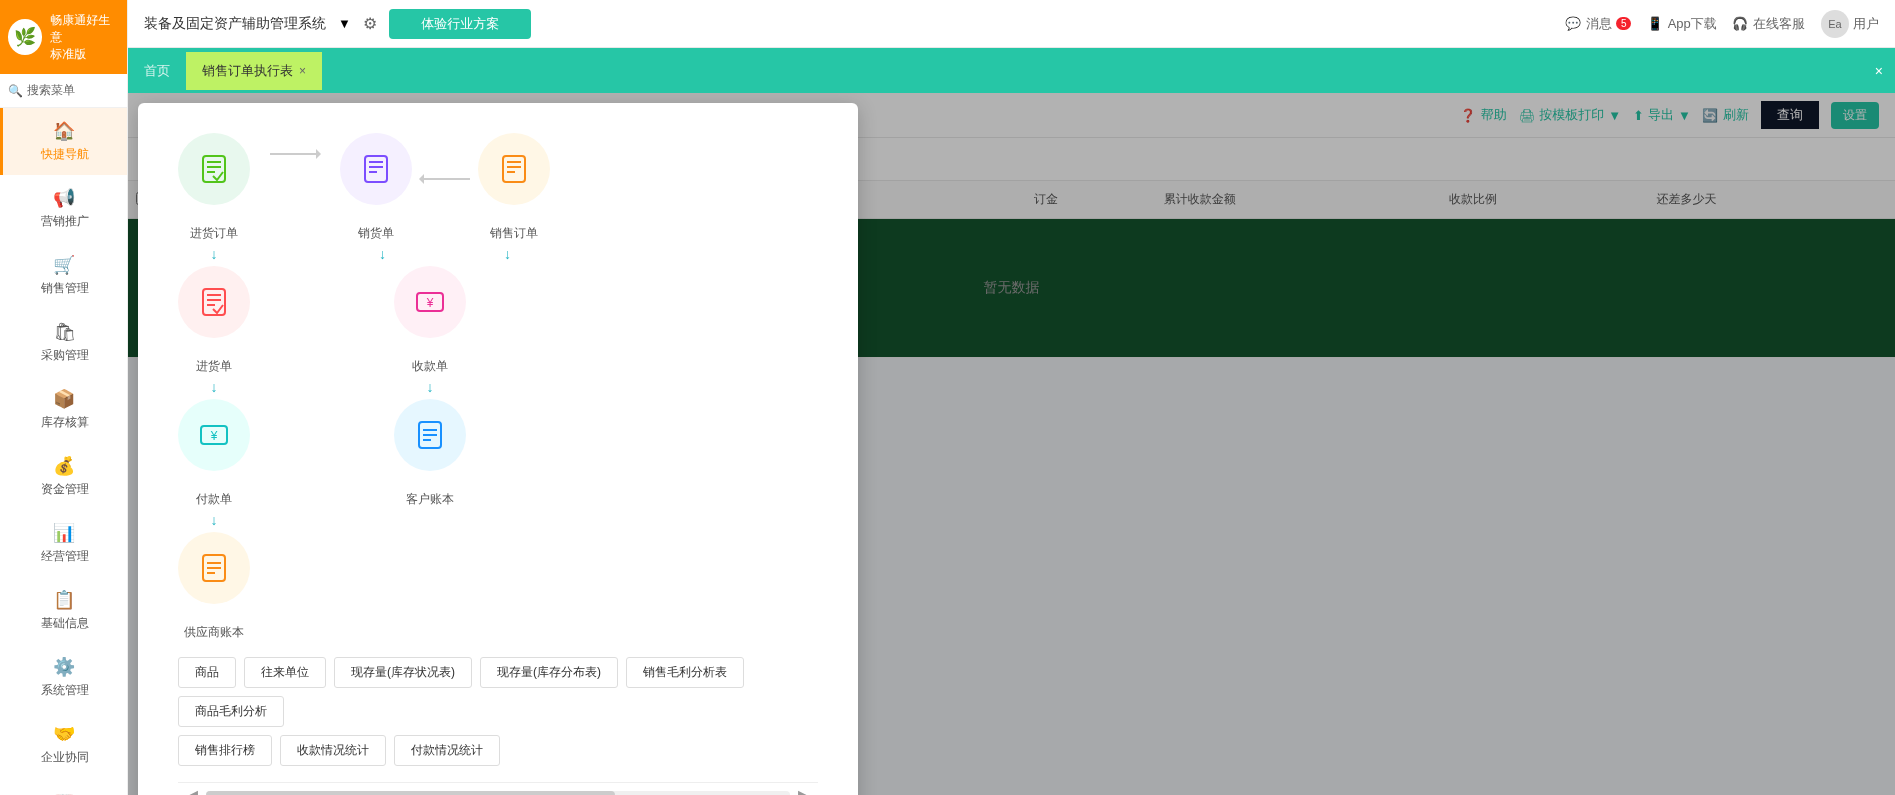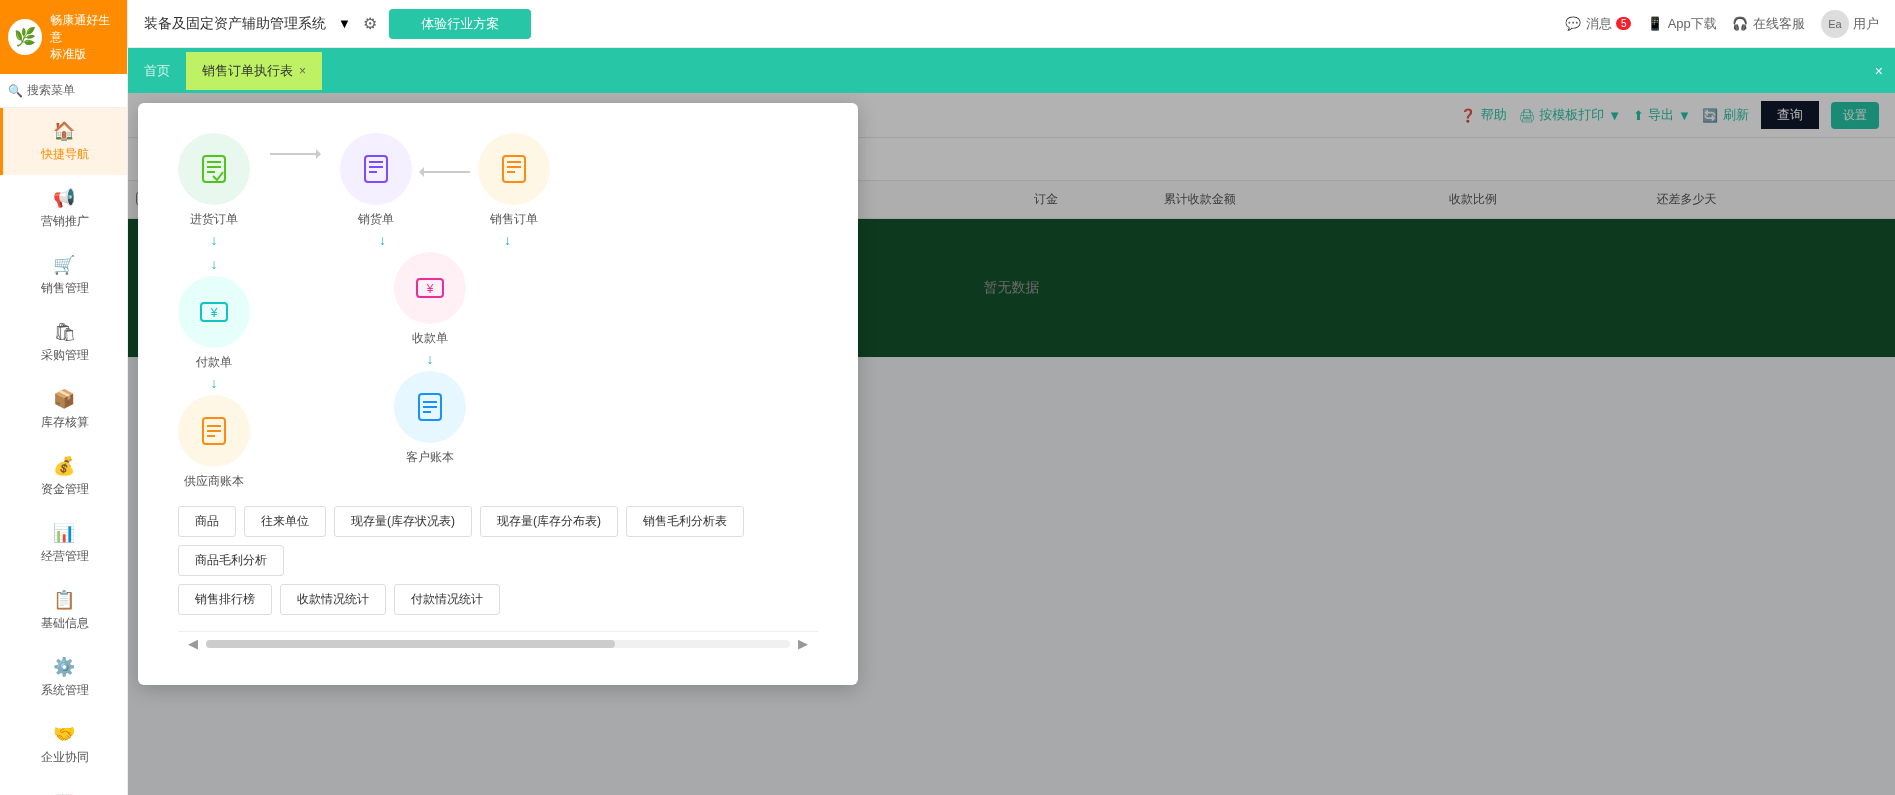--- a/index.html
+++ b/index.html
@@ -65,21 +65,21 @@
     th { background: #fafafa; border-bottom: 1px solid #e8e8e8; padding: 10px 8px; text-align: left; color: #555; font-weight: normal; white-space: nowrap; }
     td { border-bottom: 1px solid #f0f0f0; padding: 10px 8px; color: #333; }
     .no-data { text-align: center; padding: 60px; color: #999; font-size: 14px; }
 
     
     .modal-overlay { position: absolute; top: 0; left: 0; right: 0; bottom: 0; background: rgba(0,0,0,0.3); z-index: 100; display: flex; align-items: flex-start; justify-content: flex-start; }
     .modal { background: #fff; width: 720px; min-height: 460px; margin: 10px 0 0 10px; border-radius: 6px; box-shadow: 0 4px 20px rgba(0,0,0,0.2); overflow: hidden; }
     .modal-body { padding: 30px 40px; }
     .flow-item { display: flex; flex-direction: column; align-items: center; }
     .flow-circle { width: 72px; height: 72px; border-radius: 50%; display: flex; align-items: center; justify-content: center; font-size: 28px; }
-    .flow-label { font-size: 12px; color: #555; margin-top: 6px; }
+    .flow-label { font-size: 12px; color: #555; margin-top: 20px; }
     .flow-down-arrow { display: flex; justify-content: center; margin: 4px 0; color: #26b5c4; font-size: 14px; }
     .flow-vertical-group { display: flex; flex-direction: column; align-items: center; }
 
     
     .circle-green { background: #e8f8ee; color: #52c41a; }
     .circle-red { background: #fff0f0; color: #ff4d4f; }
     .circle-purple { background: #f5f0ff; color: #7c4dff; }
     .circle-orange { background: #fff7e6; color: #fa8c16; }
     .circle-cyan { background: #e6fffb; color: #13c2c2; }
     .circle-pink { background: #fff0f6; color: #eb2f96; }
@@ -280,20 +280,32 @@
                         <rect x="6" y="4" width="22" height="26" rx="3" fill="none" stroke="#52c41a" stroke-width="2"></rect>
                         <line x1="10" y1="10" x2="24" y2="10" stroke="#52c41a" stroke-width="2"></line>
                         <line x1="10" y1="15" x2="24" y2="15" stroke="#52c41a" stroke-width="2"></line>
                         <line x1="10" y1="20" x2="18" y2="20" stroke="#52c41a" stroke-width="2"></line>
                         <polyline points="16,24 20,28 26,20" fill="none" stroke="#52c41a" stroke-width="2"></polyline>
                       </svg>
                   </div>
                   <div class="flow-label">进货订单</div>
                 </div>
                 <div class="flow-down-arrow">↓</div>
+                <div class="flow-item">
+                  <div class="flow-circle circle-red">
+                    <svg width="34" height="34" viewBox="0 0 34 34">
+                        <rect x="6" y="4" width="22" height="26" rx="3" fill="none" stroke="#ff4d4f" stroke-width="2"></rect>
+                        <line x1="10" y1="10" x2="24" y2="10" stroke="#ff4d4f" stroke-width="2"></line>
+                        <line x1="10" y1="15" x2="24" y2="15" stroke="#ff4d4f" stroke-width="2"></line>
+                        <line x1="10" y1="20" x2="18" y2="20" stroke="#ff4d4f" stroke-width="2"></line>
+                        <polyline points="16,24 20,28 26,20" fill="none" stroke="#ff4d4f" stroke-width="2"></polyline>
+                      </svg>
+                  </div>
+                  <div class="flow-label">进货单</div>
+                </div>
                 <div class="flow-down-arrow">↓</div>
                 <div class="flow-item">
                   <div class="flow-circle circle-cyan">
                     <svg width="34" height="34" viewBox="0 0 34 34">
                         <rect x="4" y="8" width="26" height="18" rx="3" fill="none" stroke="#13c2c2" stroke-width="2"></rect>
                         <text x="17" y="22" text-anchor="middle" fill="#13c2c2" font-size="12">¥</text>
                       </svg>
                   </div>
                   <div class="flow-label">付款单</div>
                 </div>

